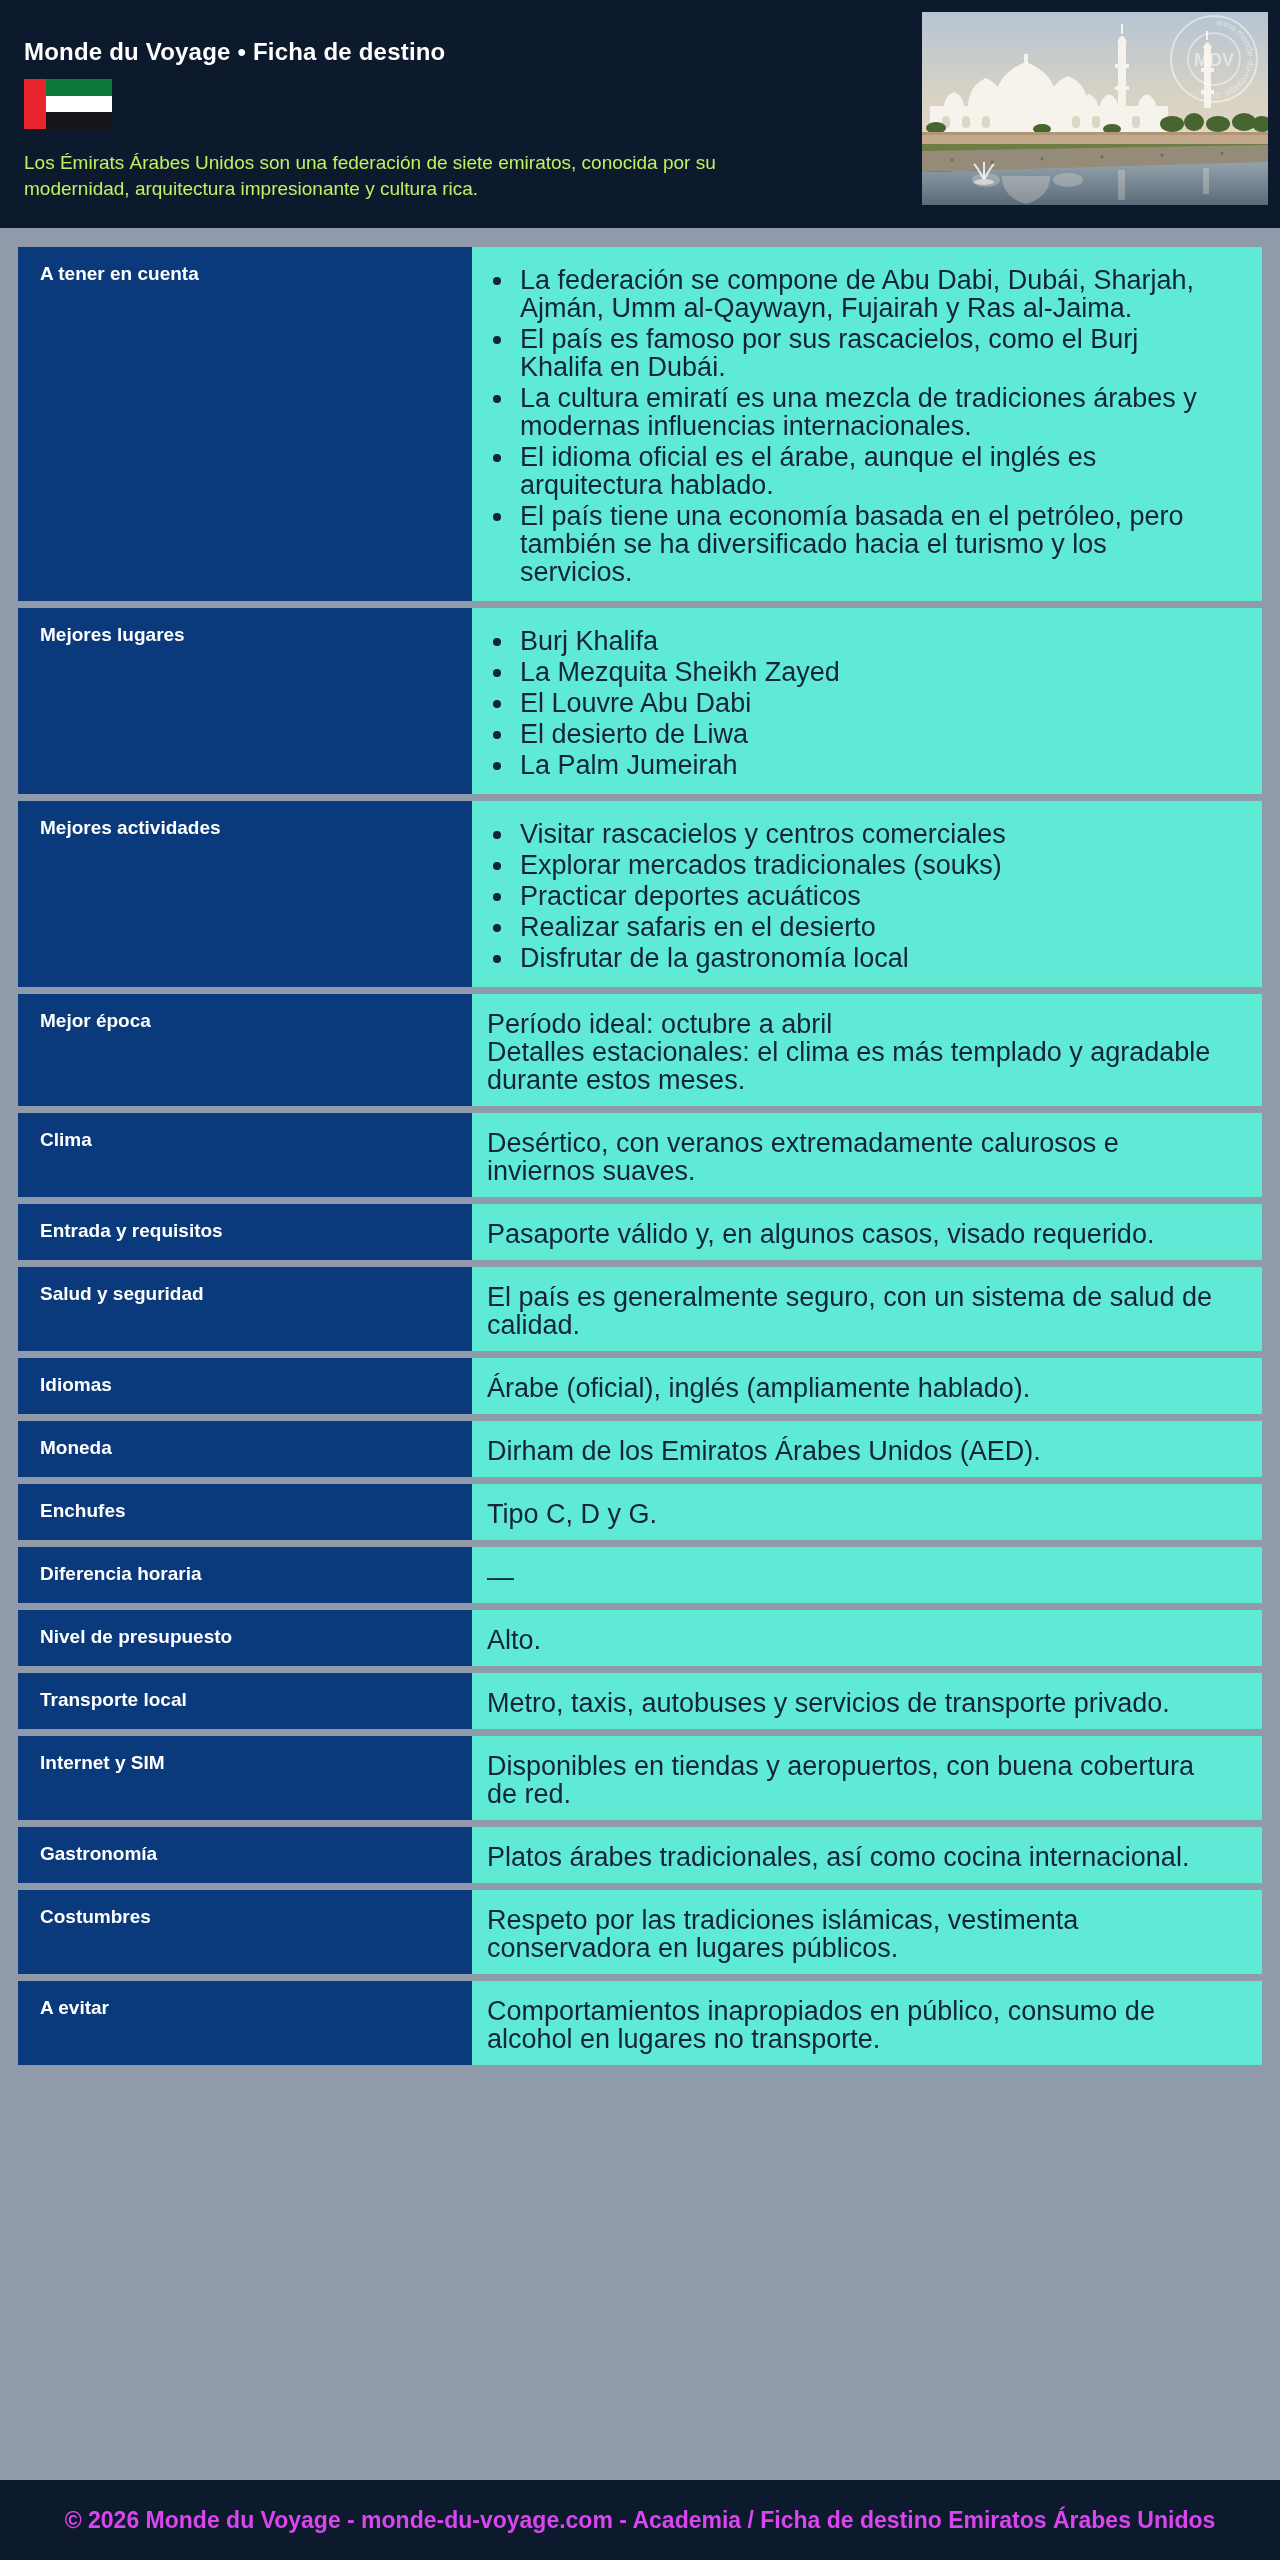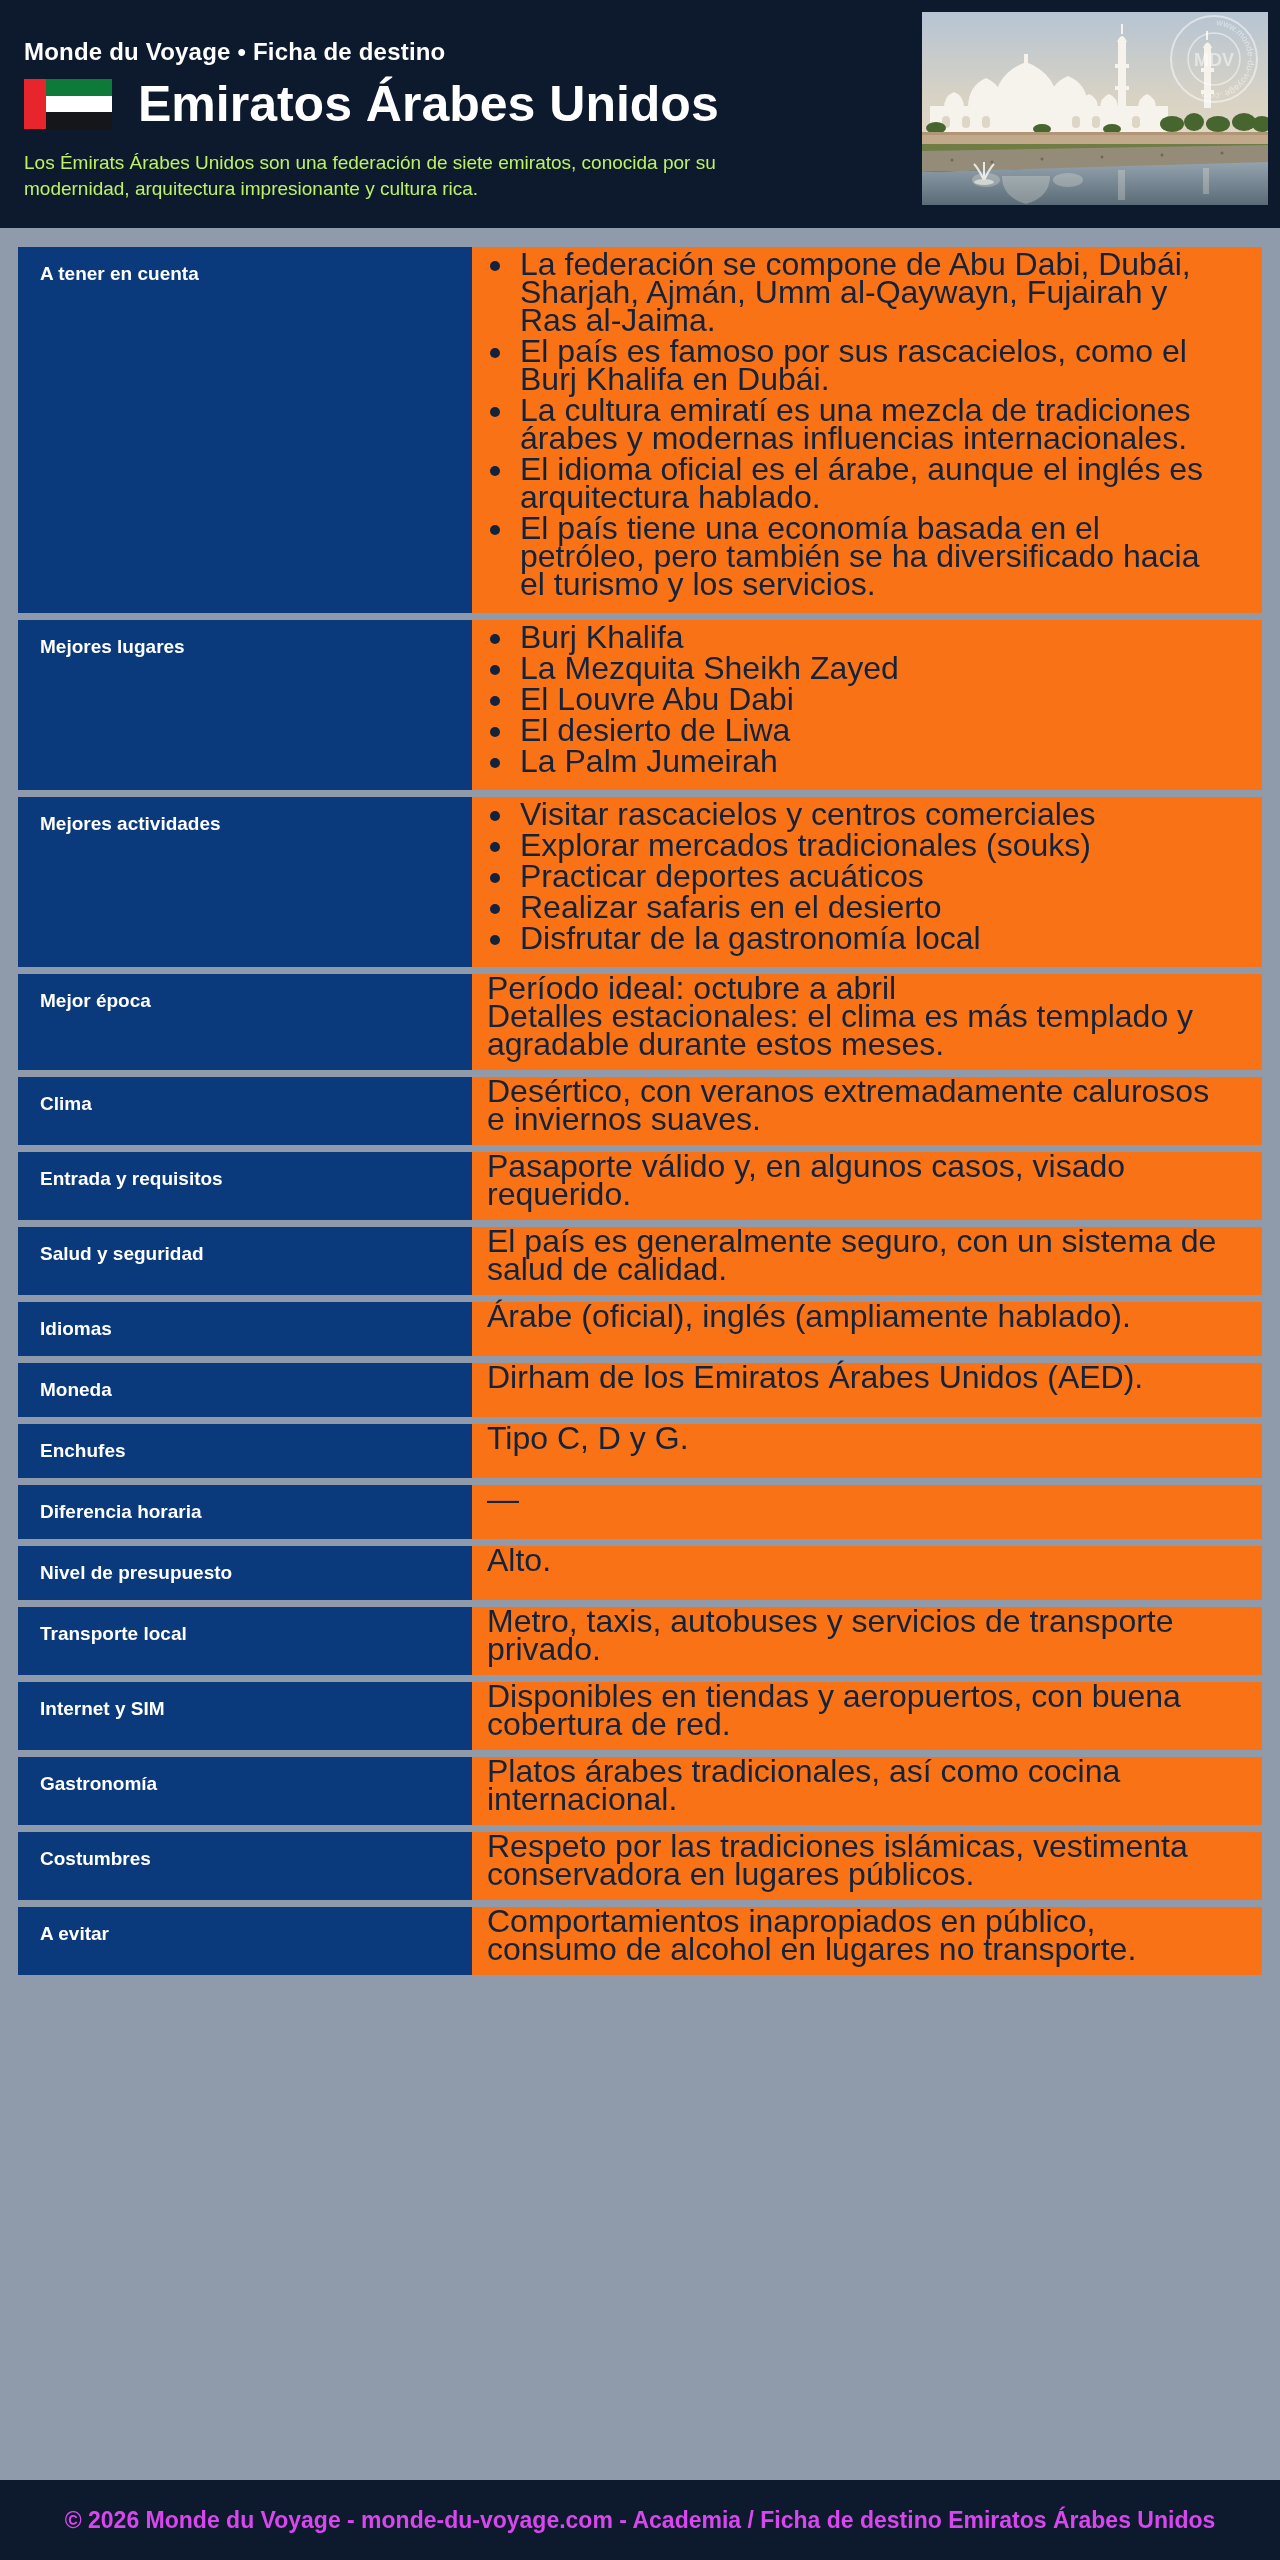--- a/index.html
+++ b/index.html
@@ -78,24 +78,24 @@
     flex:0 0 454px;
     background:#0a3a7c;
     color:#ffffff;
     font-size:19px;
     font-weight:bold;
     padding:13px 20px 13px 22px;
     line-height:28px;
   }
   .row-content {
     flex:1 1 auto;
-    background:#f97316;
-    font-size:32px;
+    background:#5eead4;
+    font-size:27px;
     line-height:28px;
-    padding:0 38px 12px 15px;
+    padding:16px 38px 12px 15px;
     color:#13233b;
   }
   .row-content ul {
     list-style:disc;
     padding-left:29px;
   }
   .row-content li { margin:3px 0; padding-left:4px; }
   .row-content .line { display:block; }
 
   .spacer { flex:1 1 auto; }
@@ -120,21 +120,20 @@
   <div class="breadcrumb">Monde du Voyage • Ficha de destino</div>
   <div class="title-row">
     <div class="flag">
       <div class="band-red"></div>
       <div class="stripes">
         <div class="s-green"></div>
         <div class="s-white"></div>
         <div class="s-black"></div>
       </div>
     </div>
-    <h1 class="page-title">Emiratos Árabes Unidos</h1>
   </div>
   <p class="page-description">Los Émirats Árabes Unidos son una federación de siete emiratos, conocida por su modernidad, arquitectura impresionante y cultura rica.</p>
 
   <div class="header-photo">
     <svg width="346" height="193" viewBox="0 0 346 193">
       <defs>
         <linearGradient id="sky" x1="0" y1="0" x2="0" y2="1">
           <stop offset="0" stop-color="#b6c4d3"></stop>
           <stop offset="0.55" stop-color="#d7d2c5"></stop>
           <stop offset="1" stop-color="#e7dac2"></stop>

